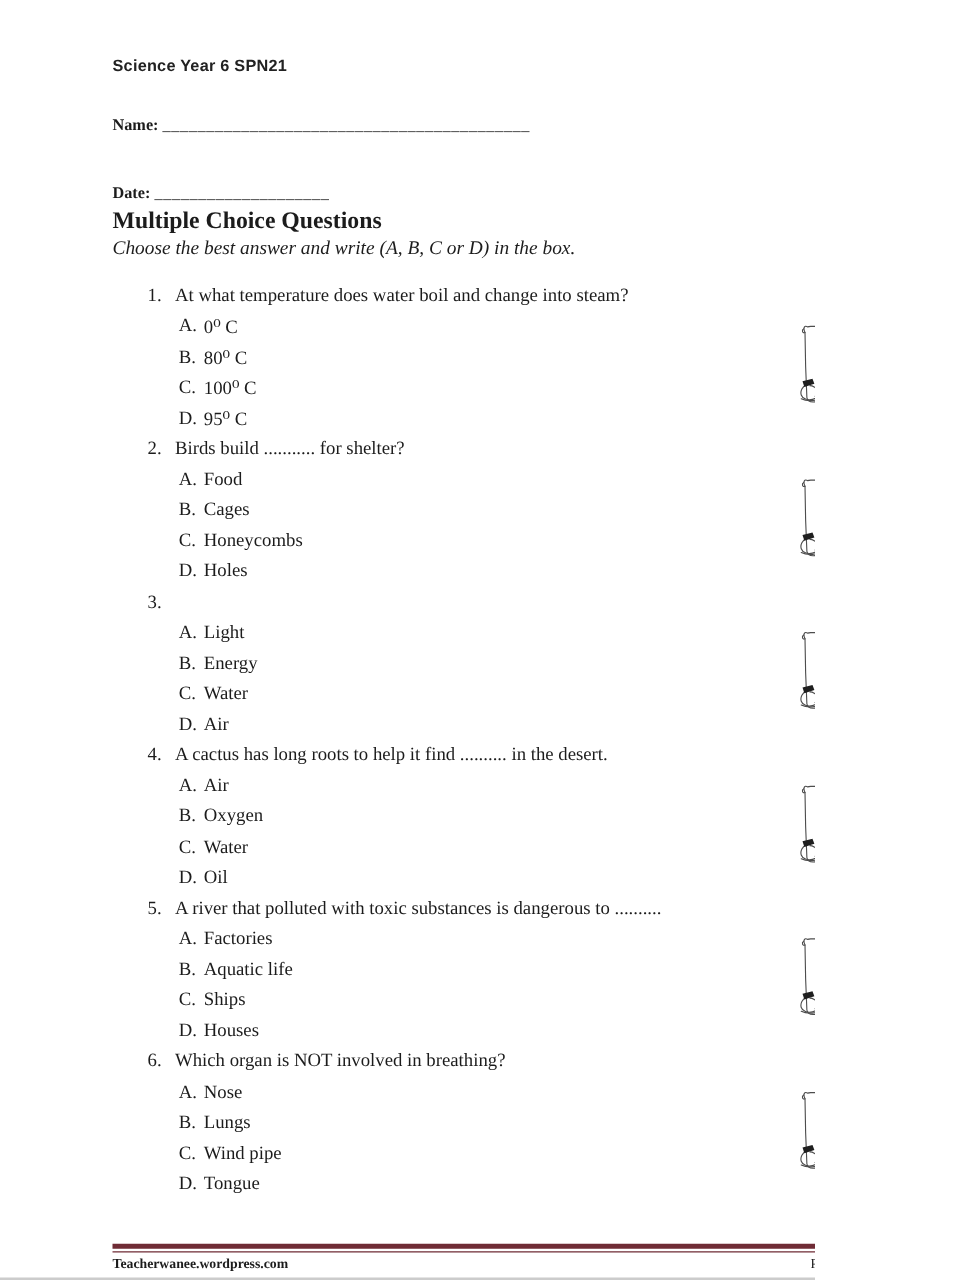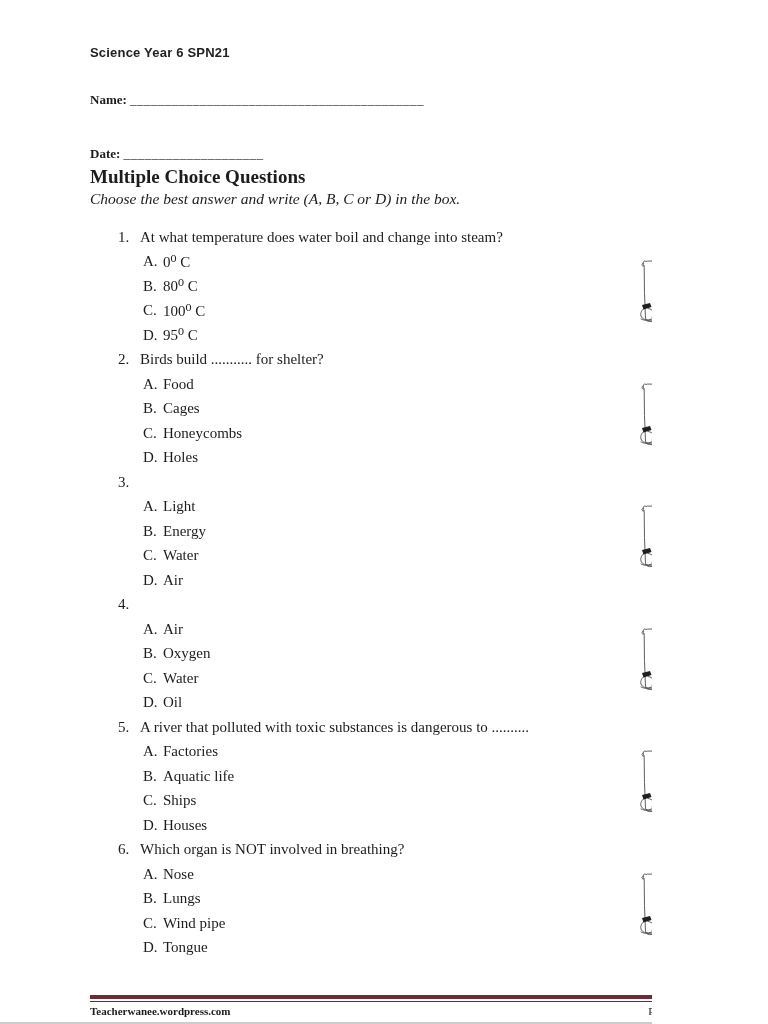--- a/index.html
+++ b/index.html
@@ -202,20 +202,21 @@
       <g fill="#1f1f1f">
         <path d="M38,6 l8,-1.5 2,5 -8,2 z"></path>
         <path d="M7,47 l8,-2 1.5,4 -8,2.5 z"></path>
       </g>
     </svg>
   </div>
 
   <div class="question">
     <div class="q-line">
       <span class="q-num">4.</span>
+      <span class="q-text">A cactus has long roots to help it find .......... in the desert.</span>
     </div>
     <div class="options">
   <div class="option">
     <span class="opt-letter">A.</span>
     <span class="opt-text">Air</span>
   </div>
 
   <div class="option">
     <span class="opt-letter">B.</span>
     <span class="opt-text">Oxygen</span>

